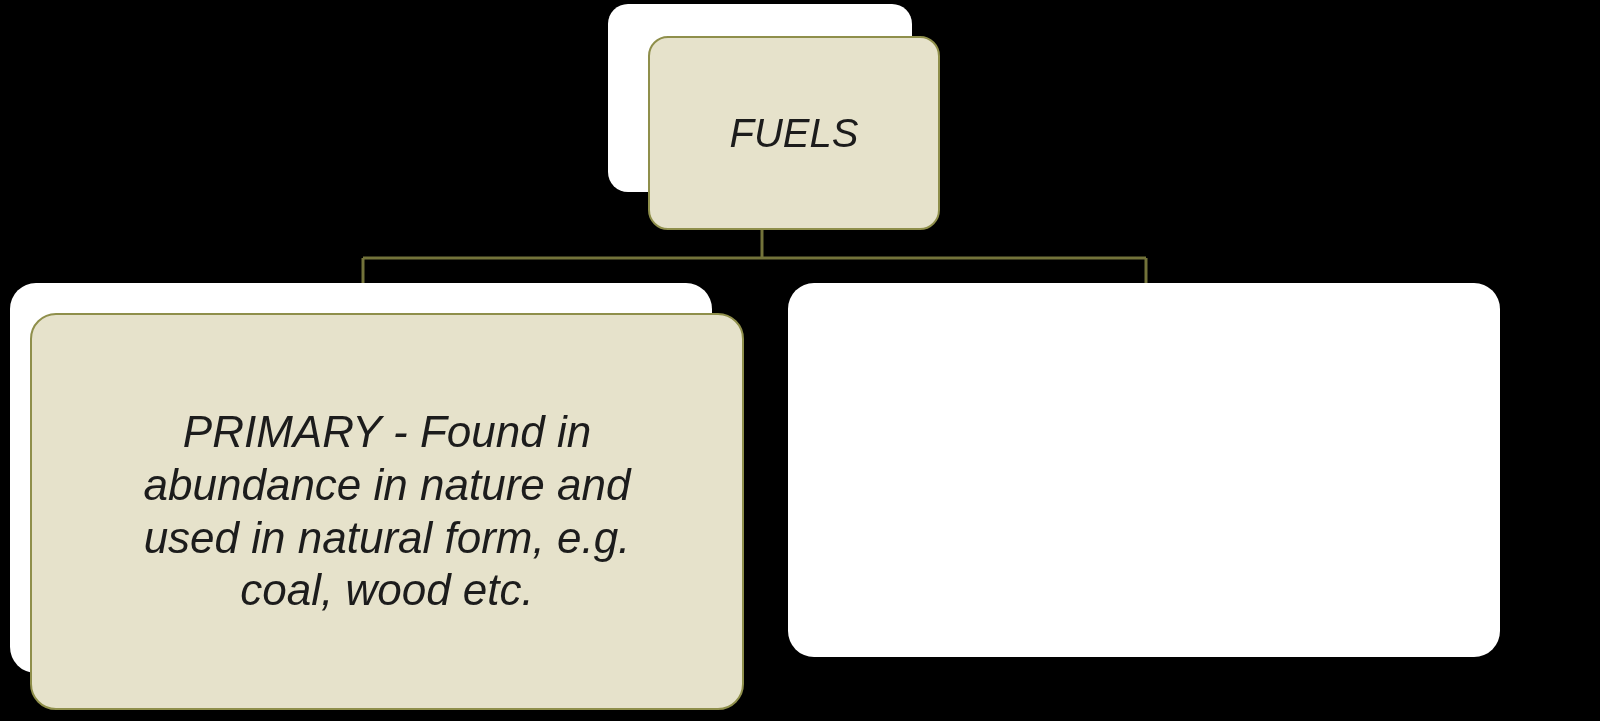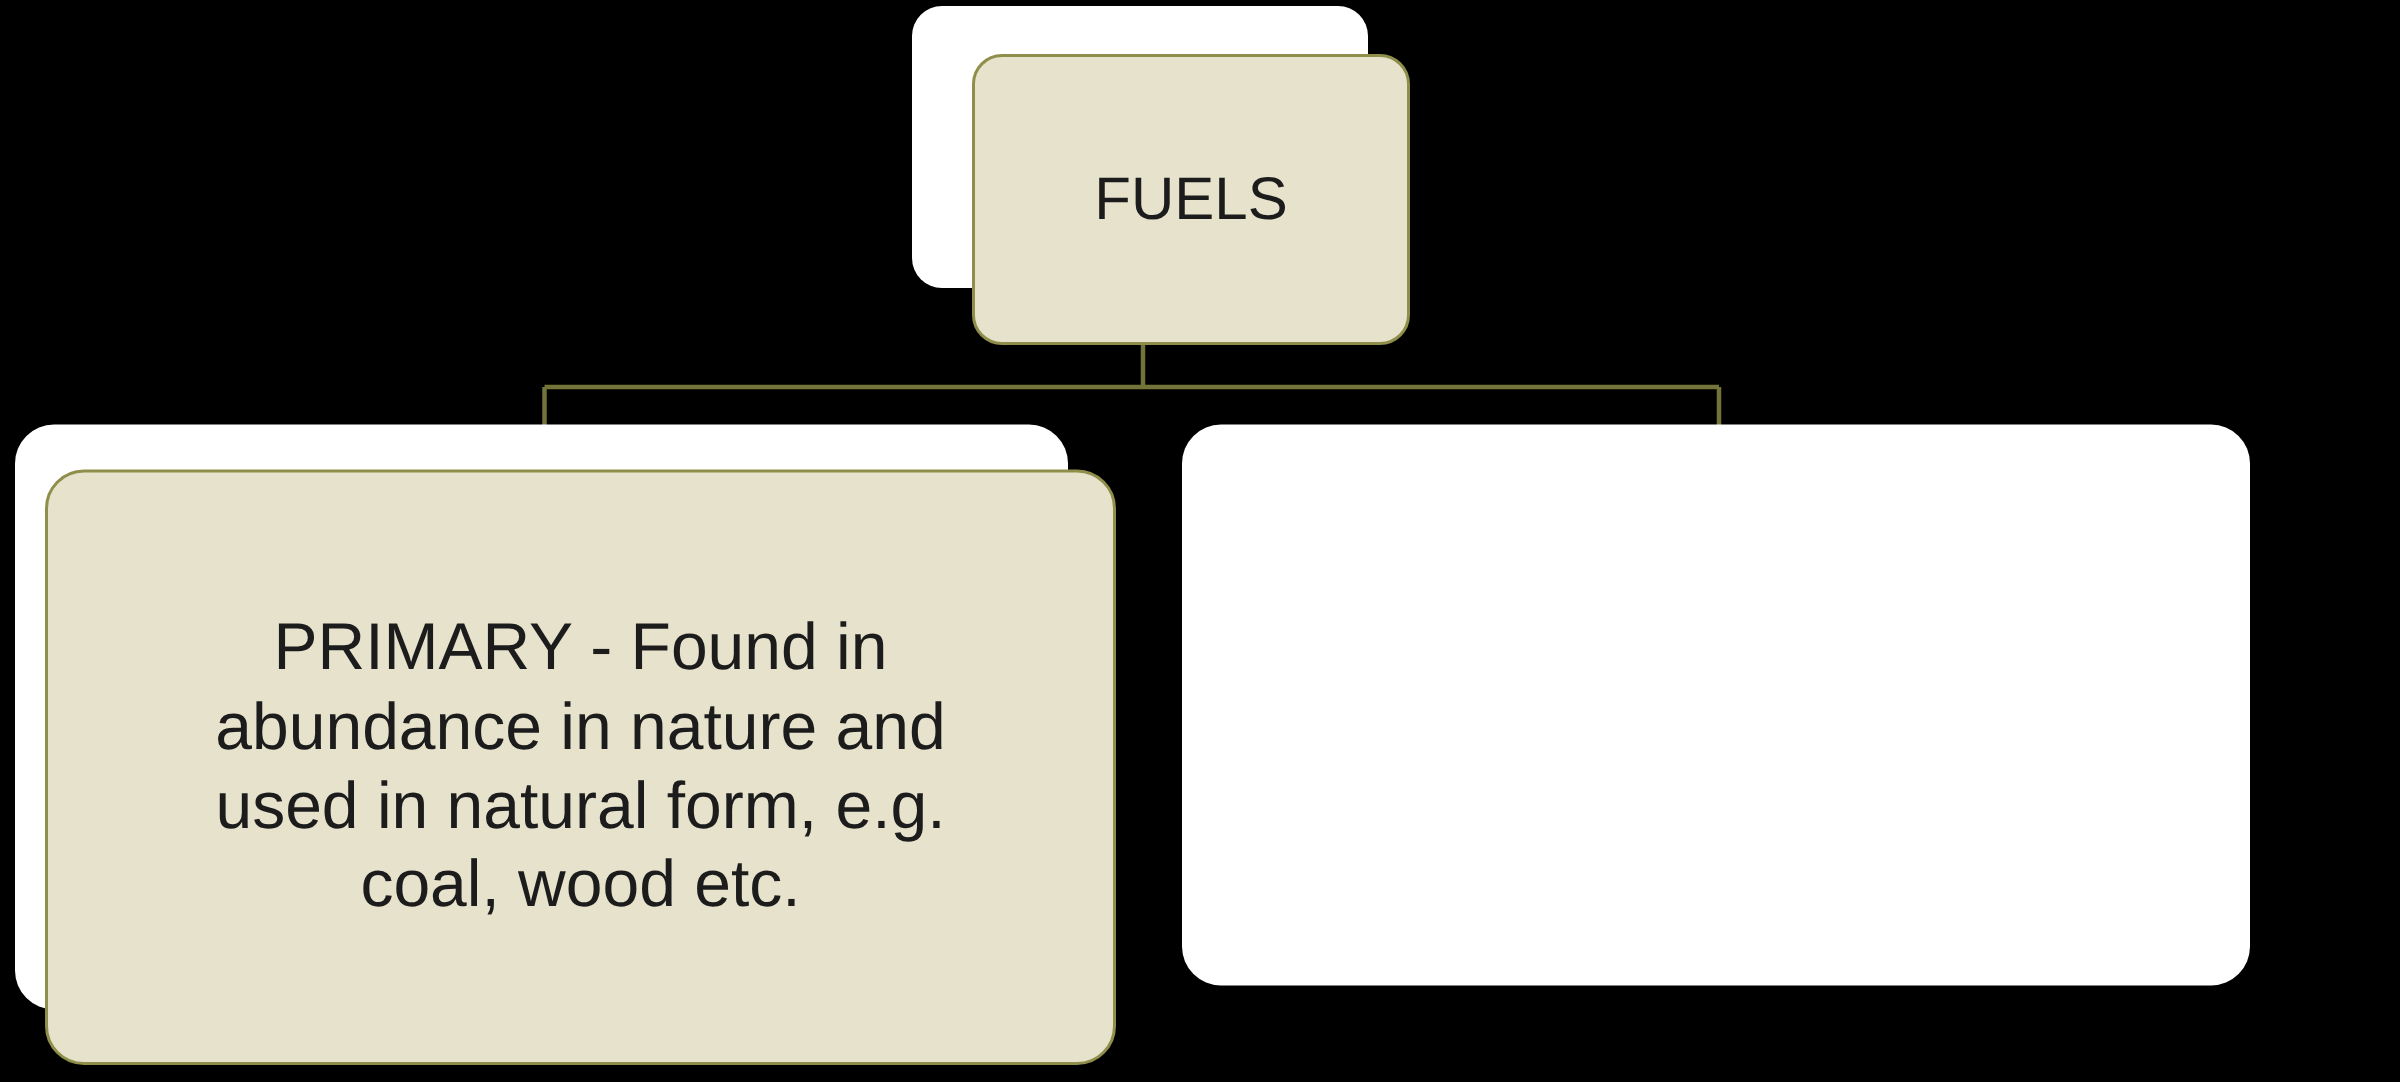--- a/index.html
+++ b/index.html
@@ -10,20 +10,21 @@
     width: 1600px;
     height: 721px;
     background: var(--background, #000000);
     font-family: "Liberation Sans", sans-serif;
     overflow: hidden;
   }
   .stage {
     position: relative;
     width: 1600px;
     height: 721px;
+    font-style: italic;
   }
   .connectors {
     position: absolute;
     left: 0;
     top: 0;
     width: 1600px;
     height: 721px;
     pointer-events: none;
   }
   .shadow {

